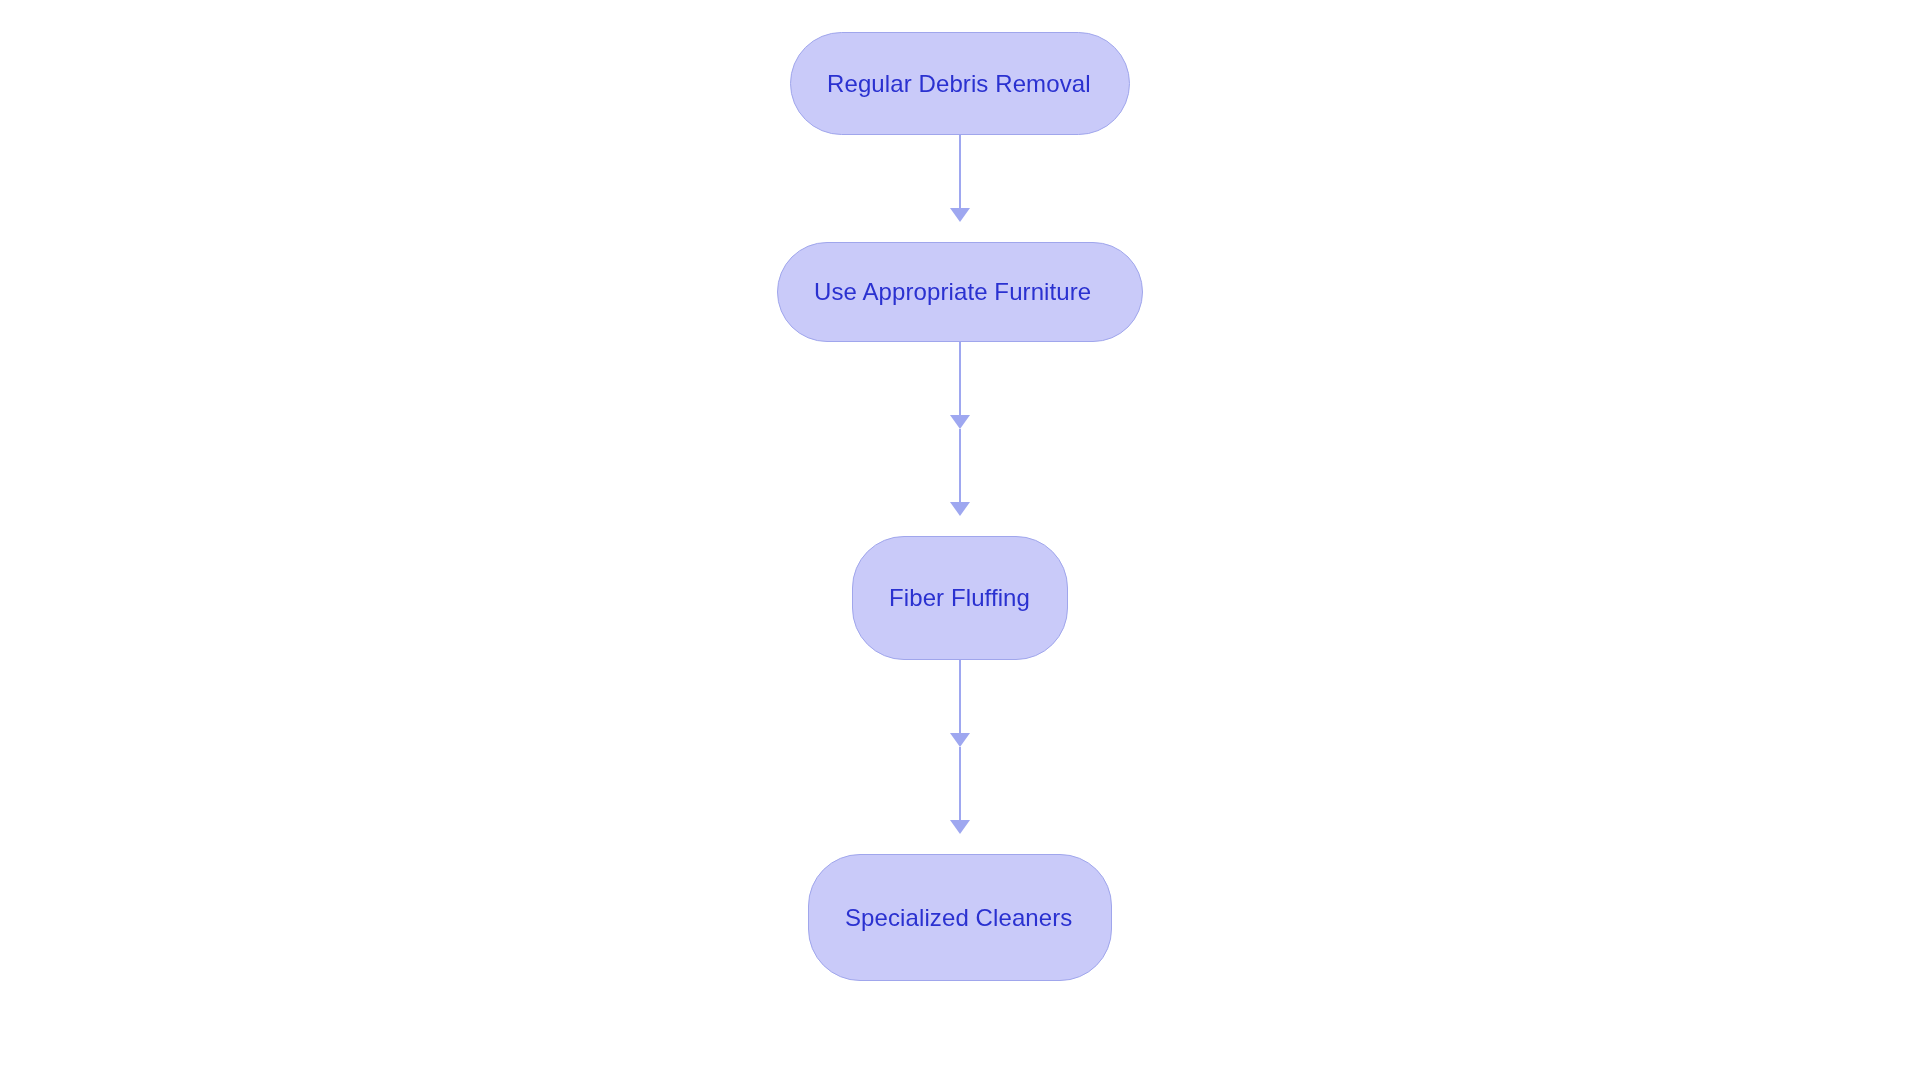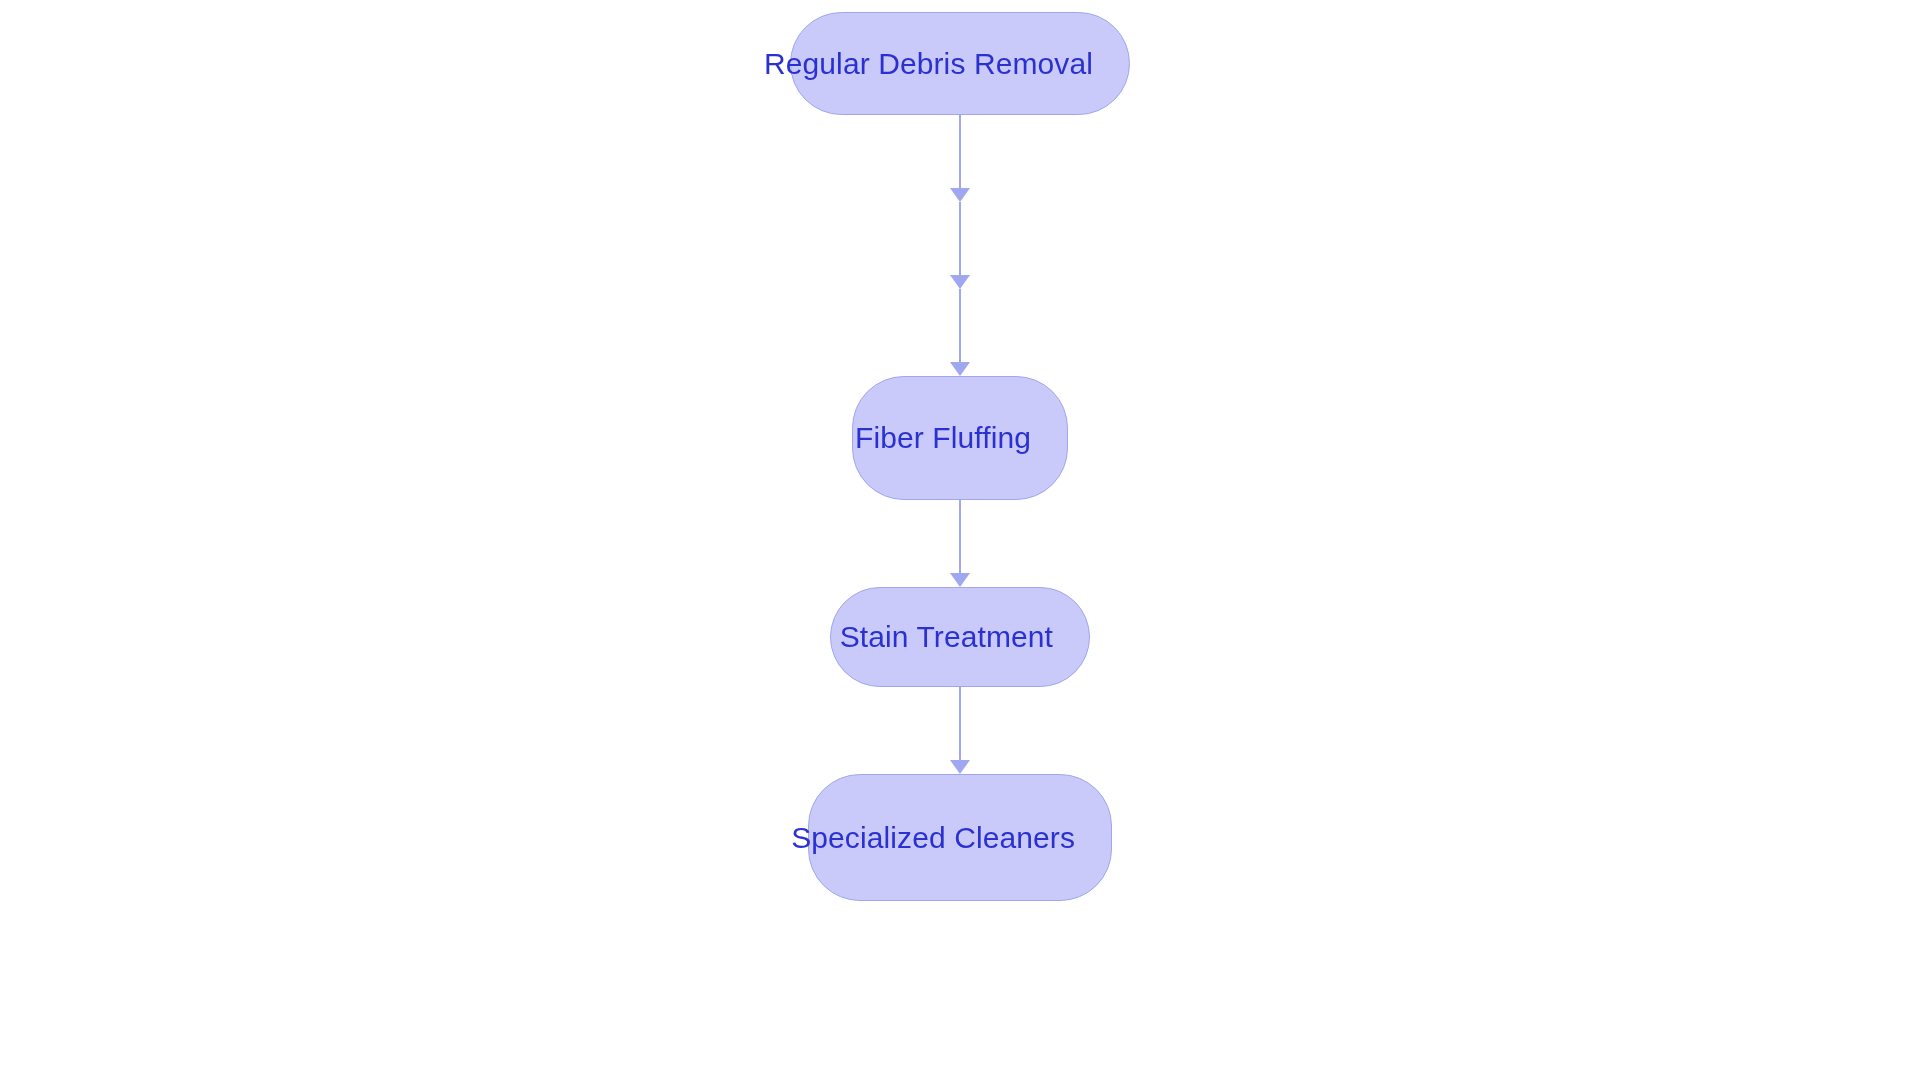--- a/index.html
+++ b/index.html
@@ -27,31 +27,32 @@
     width: 1920px;
     height: 1083px;
     display: flex;
     flex-direction: column;
     align-items: center;
   }
   .flow-node {
     box-sizing: border-box;
     display: flex;
     align-items: center;
-    justify-content: flex-end;
+    justify-content: flex-start;
     background: #c9caf9;
     border: 1.6px solid #a0a6ec;
     border-radius: 52px;
     color: #2a31d0;
-    font-size: 30px;
+    font-size: 24px;
     font-weight: 400;
     letter-spacing: 0.1px;
     white-space: nowrap;
     line-height: 1;
     padding: 0 36px;
+    margin-top: 20px;
   }
   .flow-node-label {
     display: block;
     color: #2a31d0;
   }
   .flow-connector {
     position: relative;
     width: 20px;
     display: flex;
     flex-direction: column;
@@ -90,20 +91,23 @@
 
     <div class="flow-node node-size-1">
       <span class="flow-node-label">Regular Debris Removal</span>
     </div>
 
     <div class="flow-connector conn-size">
       <div class="connector-line"></div>
       <div class="connector-arrow"></div>
     </div>
 
+    <div class="flow-node node-size-2">
+      <span class="flow-node-label">Use Appropriate Furniture</span>
+    </div>
 
     <div class="flow-connector conn-size">
       <div class="connector-line"></div>
       <div class="connector-arrow"></div>
     </div>
 
 
     <div class="flow-connector conn-size">
       <div class="connector-line"></div>
       <div class="connector-arrow"></div>
@@ -111,23 +115,20 @@
 
     <div class="flow-node node-size-4">
       <span class="flow-node-label">Fiber Fluffing</span>
     </div>
 
     <div class="flow-connector conn-size">
       <div class="connector-line"></div>
       <div class="connector-arrow"></div>
     </div>
 
-    <div class="flow-node node-size-5">
-      <span class="flow-node-label">Stain Treatment</span>
-    </div>
 
     <div class="flow-connector conn-size">
       <div class="connector-line"></div>
       <div class="connector-arrow"></div>
     </div>
 
     <div class="flow-node node-size-6">
       <span class="flow-node-label">Specialized Cleaners</span>
     </div>
 

